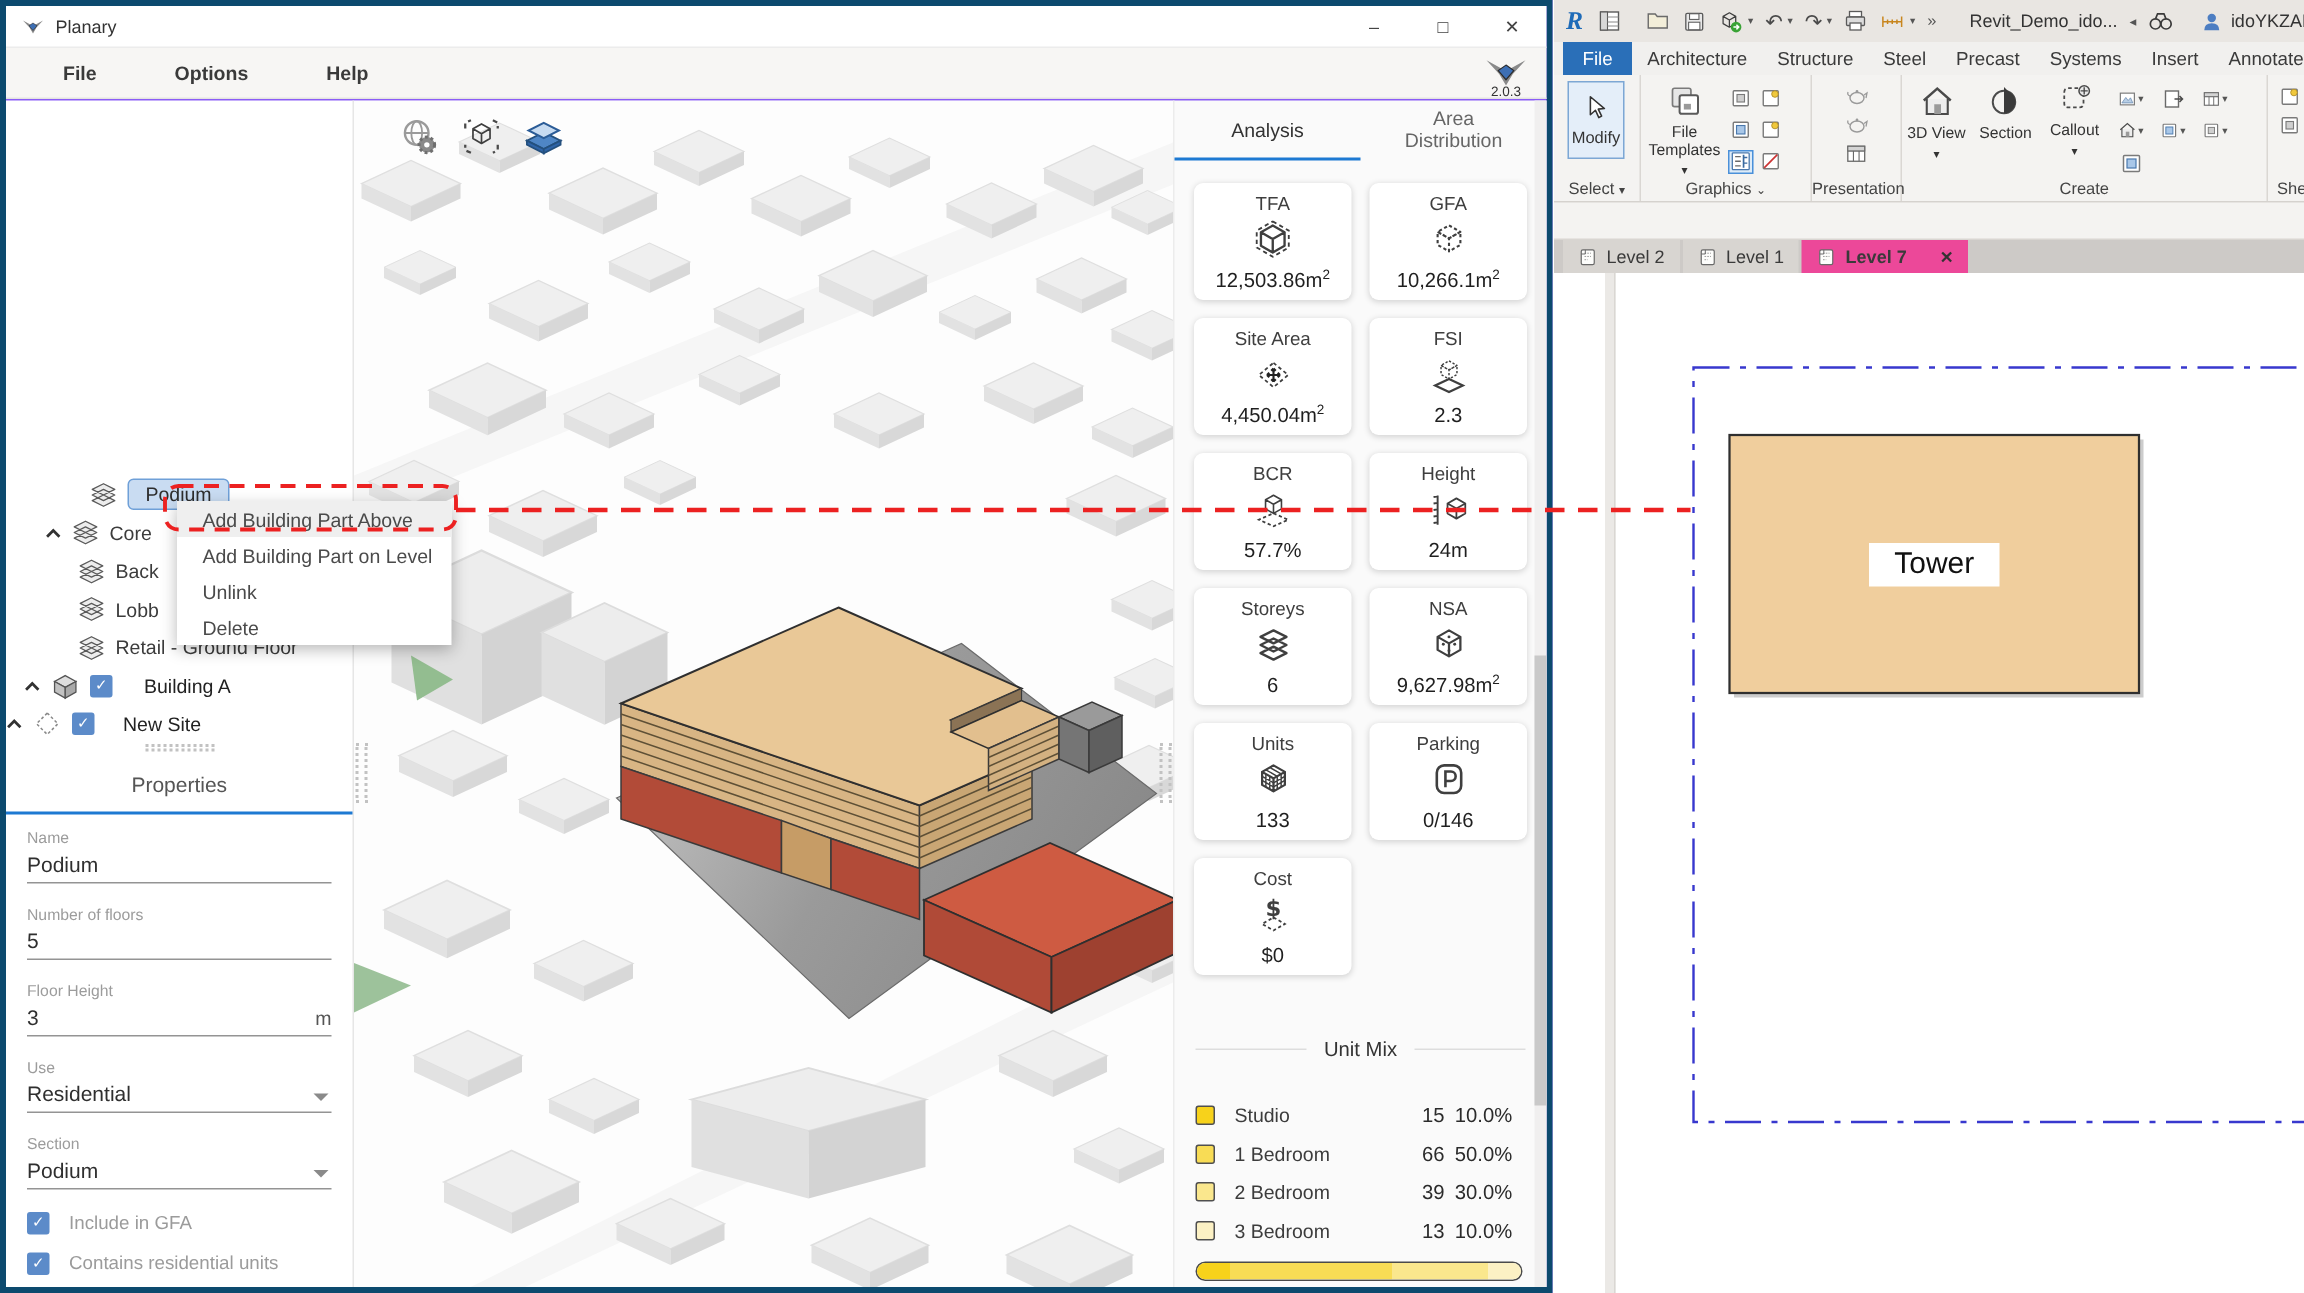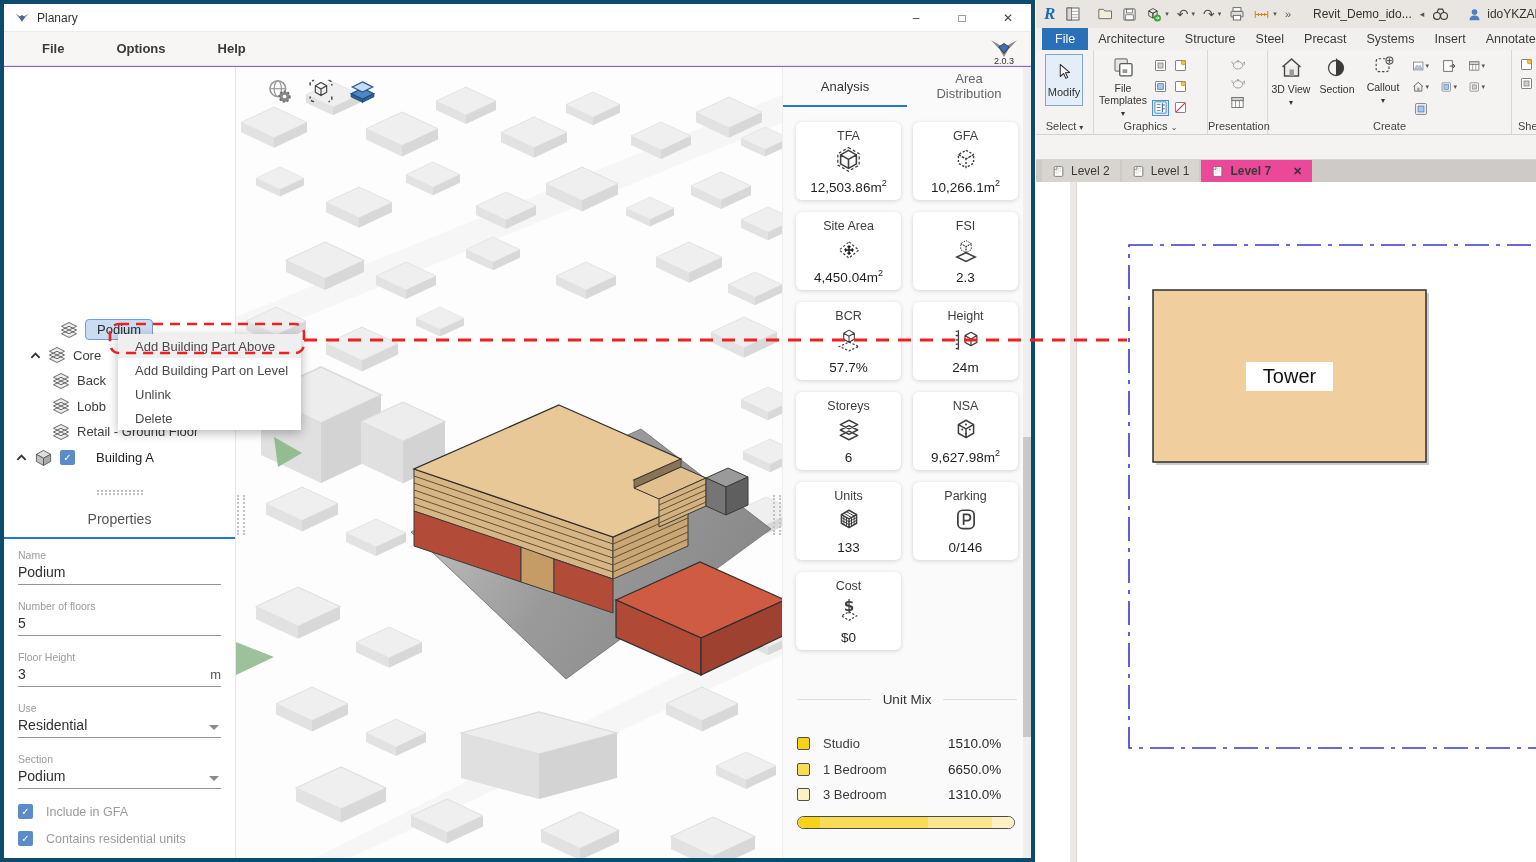--- a/index.html
+++ b/index.html
@@ -69,21 +69,21 @@
   .mval sup { font-size:9px; }
   .um { margin-top:42px; }
   .um-title { display:flex; align-items:center; margin:0 14px; }
   .um-title .ln { flex:1; height:1px; background:#DDD; }
   .um-title .tx { font-size:13.5px; color:#333; margin:0 12px; }
   .um-rows { margin:24px 16px 0 14px; }
   .um-row { display:flex; align-items:center; height:25.5px; }
   .swatch { width:13px; height:13px; min-width:13px; border:1.5px solid #4f4f4f; border-radius:2px; }
   .um-lab { flex:1; font-size:13px; color:#3C3C3C; margin-left:13px; }
   .um-count { width:28px; text-align:right; font-size:13.5px; color:#2b2b2b; }
-  .um-pct { width:52px; text-align:left; font-size:13.5px; color:#2b2b2b; }
+  .um-pct { width:52px; text-align:center; font-size:13.5px; color:#2b2b2b; }
   .um-bar { margin:8px 16px 0 14px; height:13px; border:1.6px solid #4A4A4A; border-radius:8px;
     overflow:hidden; display:flex; background:#fff; }
   .um-bar span { height:100%; }
   .a-scroll { position:absolute; right:0; top:0; bottom:0; width:8px; background:#F0EFEF; }
   .a-thumb { position:absolute; right:0; width:8px; top:370px; height:300px; background:#C9C9C9; }
 
   
   #revit { position:absolute; left:1036px; top:0; width:500px; height:862px; background:#fff; overflow:hidden; }
   .r-title { height:28px; background:#E9E6E2; display:flex; align-items:center; gap:8px;
     padding:0 8px; font-size:12px; color:#333; }
@@ -409,20 +409,30 @@
         </div>
         <div class="trow" style="padding-left:12px">
           <svg width="11" height="9" viewBox="0 0 12 9">
               <path d="M1.5,7 L6,2.5 L10.5,7" stroke="#333" stroke-width="2" fill="none"></path>
             </svg>
           <svg width="19" height="19" viewBox="0 0 24 24">
               <use href="#sym-cube-gray"></use>
             </svg>
           <span class="cb"></span>
           <span style="margin-left:14px;color:#222">Building A</span>
+        </div>
+        <div class="trow" style="padding-left:0px">
+          <svg width="11" height="9" viewBox="0 0 12 9">
+              <path d="M1.5,7 L6,2.5 L10.5,7" stroke="#333" stroke-width="2" fill="none"></path>
+            </svg>
+          <svg width="19" height="19" viewBox="0 0 24 24">
+              <use href="#sym-diamond-dash"></use>
+            </svg>
+          <span class="cb"></span>
+          <span style="margin-left:12px;color:#222">New Site</span>
         </div>
       </div>
       <div class="h-handle">
           <div></div>
         </div>
       <div class="p-props">
         <div class="pp-title">Properties</div>
         <div class="pp-blue"></div>
         <div class="pp-fields">
           <div class="pfield">
@@ -669,20 +679,26 @@
             <span class="um-count">15</span>
             <span class="um-pct">10.0%</span>
           </div>
           <div class="um-row">
             <span class="swatch" style="background-color: rgb(248, 220, 85);"></span>
             <span class="um-lab">1 Bedroom</span>
             <span class="um-count">66</span>
             <span class="um-pct">50.0%</span>
           </div>
           <div class="um-row">
+            <span class="swatch" style="background-color: rgb(250, 231, 141);"></span>
+            <span class="um-lab">2 Bedroom</span>
+            <span class="um-count">39</span>
+            <span class="um-pct">30.0%</span>
+          </div>
+          <div class="um-row">
             <span class="swatch" style="background-color: rgb(252, 241, 196);"></span>
             <span class="um-lab">3 Bedroom</span>
             <span class="um-count">13</span>
             <span class="um-pct">10.0%</span>
           </div>
         </div>
         <div class="um-bar">
           <span style="width: 10%; background-color: rgb(247, 210, 27);"></span>
           <span style="width: 50%; background-color: rgb(248, 220, 85);"></span>
           <span style="width: 30%; background-color: rgb(250, 231, 141);"></span>

